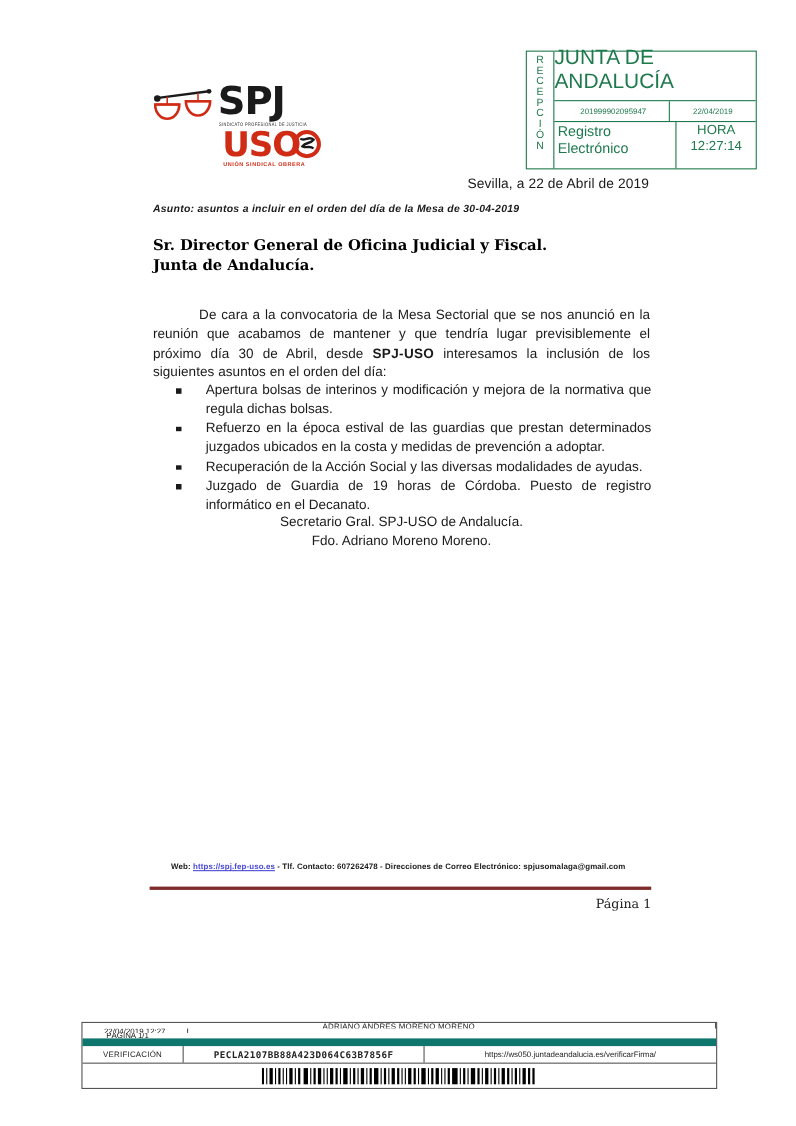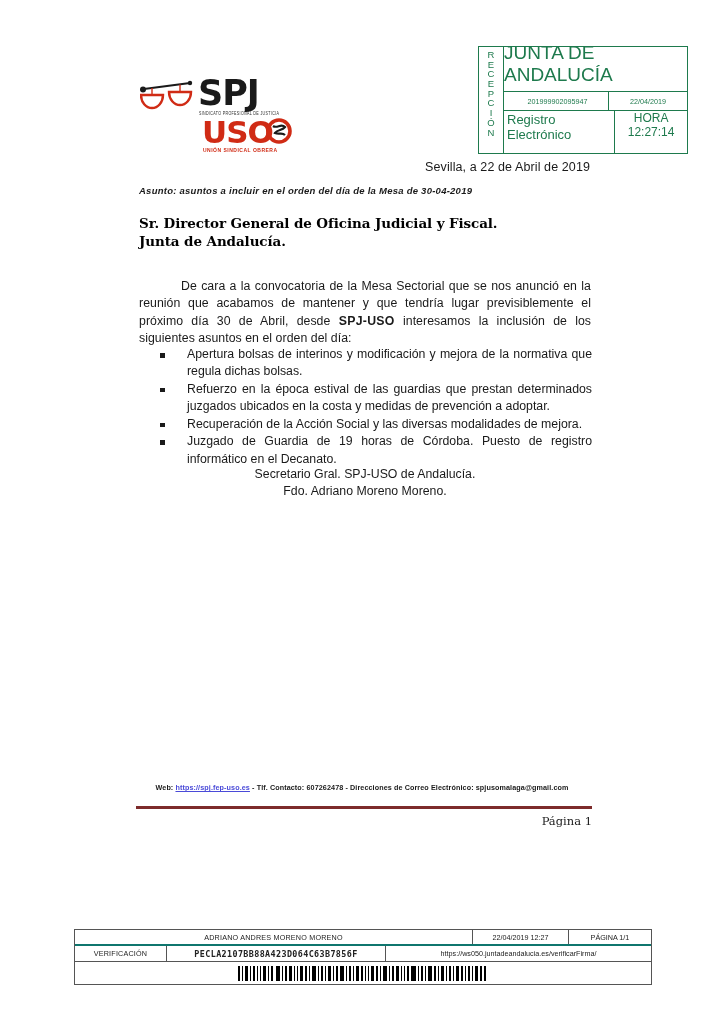--- a/index.html
+++ b/index.html
@@ -307,21 +307,21 @@
     position: absolute;
     left: 74px;
     top: 929px;
     width: 578px;
     border: 1px solid #555;
     box-sizing: border-box;
     font-family: "Liberation Sans", sans-serif;
     color: #222;
   }
   .v-row { display: flex; }
-  .v-row.r1 { height: 14px; border-bottom: 2px solid #0f766e; }
+  .v-row.r1 { height: 14px; border-bottom: 7px solid #0f766e; flex-direction: column; }
   .v-row.r2 { height: 15px; border-bottom: 1px solid #555; }
   .v-row.r3 { height: 22px; }
   .v-cell {
     display: flex;
     align-items: center;
     justify-content: center;
     font-size: 7.2px;
     box-sizing: border-box;
     overflow: hidden;
     white-space: nowrap;
@@ -402,21 +402,21 @@
   <div class="addressee">
     <div>Sr. Director General de Oficina Judicial y Fiscal.</div>
     <div>Junta de Andalucía.</div>
   </div>
 
   <div class="para"><span>De cara a la convocatoria de la Mesa Sectorial que se nos anunció en la reunión que acabamos de mantener y que tendría lugar previsiblemente el próximo día 30 de Abril,  desde </span><b>SPJ-USO</b><span> interesamos la inclusión de los siguientes asuntos en el orden del día:</span></div>
 
   <ul class="items">
     <li>Apertura bolsas de interinos y modificación y mejora de la normativa que regula dichas bolsas.</li>
     <li>Refuerzo en la época estival de las guardias que prestan determinados juzgados ubicados en la costa y medidas de prevención a adoptar.</li>
-    <li>Recuperación de la Acción Social y las diversas modalidades de mejora.</li>
+    <li>Recuperación de la Acción Social y las diversas modalidades de ayudas.</li>
     <li>Juzgado de Guardia de 19 horas de Córdoba.  Puesto de registro informático en el Decanato.</li>
   </ul>
 
   <div class="signature">
     <div>Secretario Gral. SPJ-USO de Andalucía.</div>
     <div>Fdo. Adriano Moreno Moreno.</div>
   </div>
 
   <div class="footer-contact"><span>Web: </span><a href="#">https://spj.fep-uso.es</a><span> - </span><span>Tlf. Contacto: </span><span>607262478</span><span> - </span><span>Direcciones de Correo Electrónico: </span><span>spjusomalaga@gmail.com</span></div>
 

